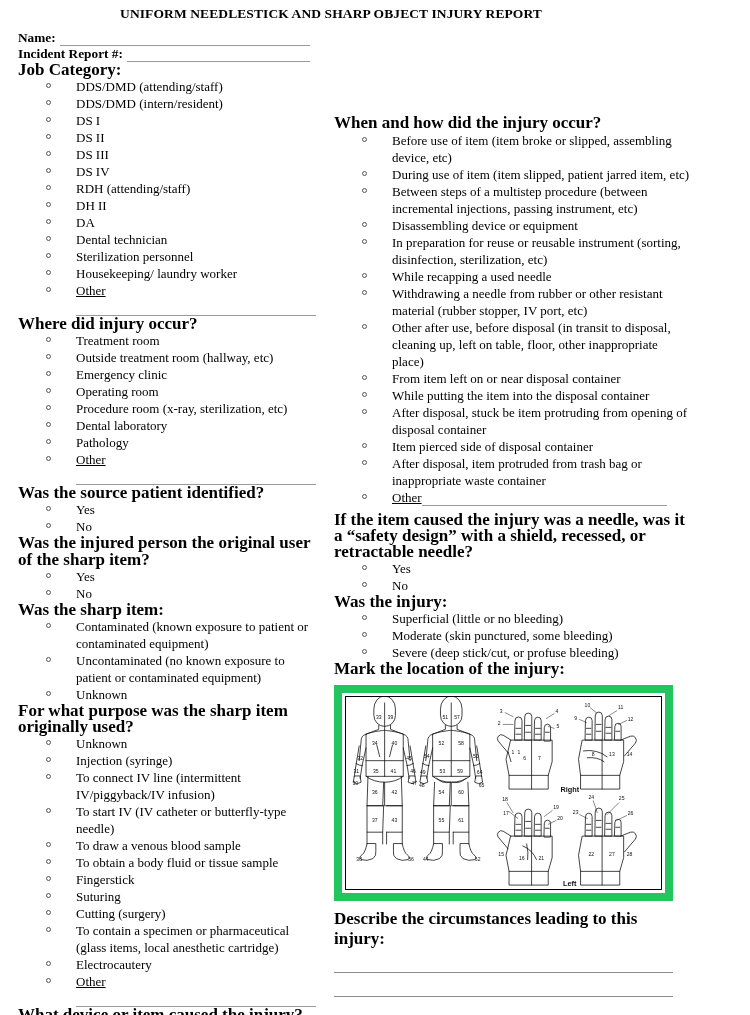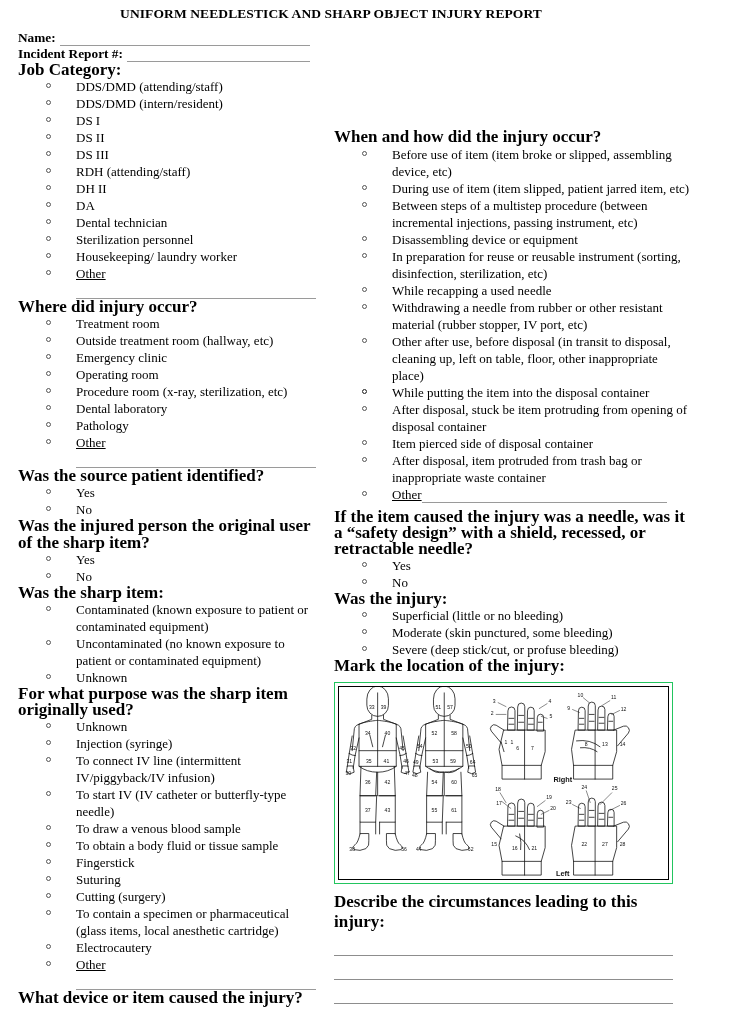--- a/index.html
+++ b/index.html
@@ -108,21 +108,21 @@
     height: 1px;
     margin-top: 20px;
     margin-right: 6px;
   }
   .spacer-6 { height: 6px; }
 
   
   .diagram-outer {
     margin-top: 8px;
     margin-right: 18px;
-    border: 1px solid #22c55e;
+    border: 8px solid #22c55e;
     background: #fff;
     padding: 3px;
     box-sizing: border-box;
   }
   .diagram-inner {
     border: 1px solid #000;
     box-sizing: border-box;
   }
   .diagram-inner svg { display: block; }
   .describe-head {
@@ -158,20 +158,21 @@
         <span class="ruleline"></span>
       </div>
 
       <div class="q">Job Category:</div>
       <ul class="opts">
         <li><span class="bullet"></span><span class="txt">DDS/DMD (attending/staff)</span></li>
         <li><span class="bullet"></span><span class="txt">DDS/DMD (intern/resident)</span></li>
         <li><span class="bullet"></span><span class="txt">DS I</span></li>
         <li><span class="bullet"></span><span class="txt">DS II</span></li>
         <li><span class="bullet"></span><span class="txt">DS III</span></li>
+        <li><span class="bullet"></span><span class="txt">DS IV</span></li>
         <li><span class="bullet"></span><span class="txt">RDH (attending/staff)</span></li>
         <li><span class="bullet"></span><span class="txt">DH II</span></li>
         <li><span class="bullet"></span><span class="txt">DA</span></li>
         <li><span class="bullet"></span><span class="txt">Dental technician</span></li>
         <li><span class="bullet"></span><span class="txt">Sterilization personnel</span></li>
         <li><span class="bullet"></span><span class="txt">Housekeeping/ laundry worker</span></li>
         <li class="with-rule"><span class="bullet"></span><span class="txt">Other</span><span class="tail" style="width:240px"></span></li>
       </ul>
 
       <div class="q">Where did injury occur?</div>
@@ -231,21 +232,21 @@
       <div class="q">When and how did the injury occur?</div>
       <ul class="opts">
         <li><span class="bullet"></span><span class="txt">Before use of item (item broke or slipped, assembling device, etc)</span></li>
         <li><span class="bullet"></span><span class="txt">During use of item (item slipped, patient jarred item, etc)</span></li>
         <li><span class="bullet"></span><span class="txt">Between steps of a multistep procedure (between incremental injections, passing instrument, etc)</span></li>
         <li><span class="bullet"></span><span class="txt">Disassembling device or equipment</span></li>
         <li><span class="bullet"></span><span class="txt">In preparation for reuse or reusable instrument (sorting, disinfection, sterilization, etc)</span></li>
         <li><span class="bullet"></span><span class="txt">While recapping a used needle</span></li>
         <li><span class="bullet"></span><span class="txt">Withdrawing a needle from rubber or other resistant material (rubber stopper, IV port, etc)</span></li>
         <li><span class="bullet"></span><span class="txt">Other after use, before disposal (in transit to disposal, cleaning up, left on table, floor, other inappropriate place)</span></li>
-        <li><span class="bullet"></span></li>
+        <li><span class="bullet"></span><span class="txt">From item left on or near disposal container</span></li>
         <li><span class="bullet"></span><span class="txt">While putting the item into the disposal container</span></li>
         <li><span class="bullet"></span><span class="txt">After disposal, stuck be item protruding from opening of disposal container</span></li>
         <li><span class="bullet"></span><span class="txt">Item pierced side of disposal container</span></li>
         <li><span class="bullet"></span><span class="txt">After disposal, item protruded from trash bag or inappropriate waste container</span></li>
         <li class="with-rule"><span class="bullet"></span><span class="txt">Other</span><span class="tail" style="width:245px"></span></li>
       </ul>
 
       <div class="spacer-6"></div>
 
       <div class="q">If the item caused the injury was a needle, was it a “safety design” with a shield, recessed, or retractable needle?</div>

